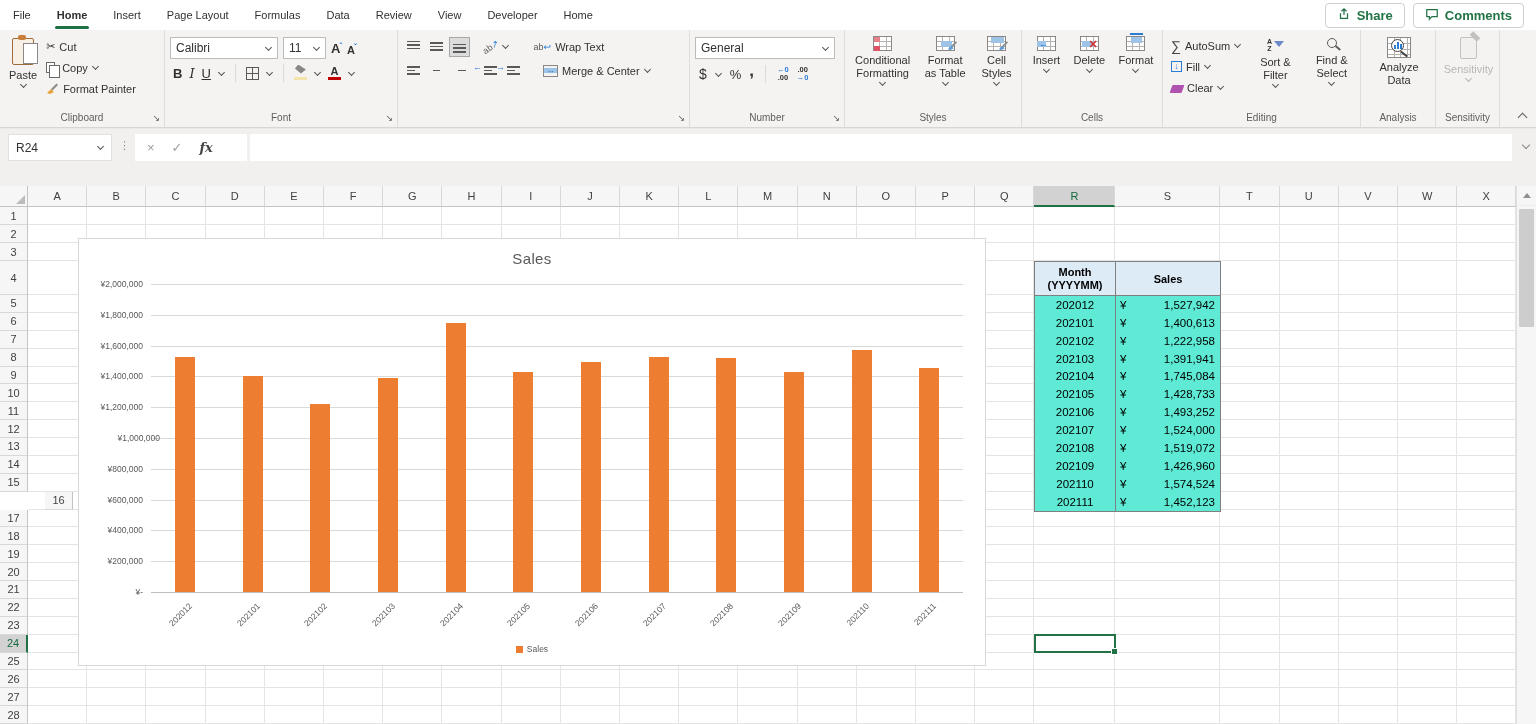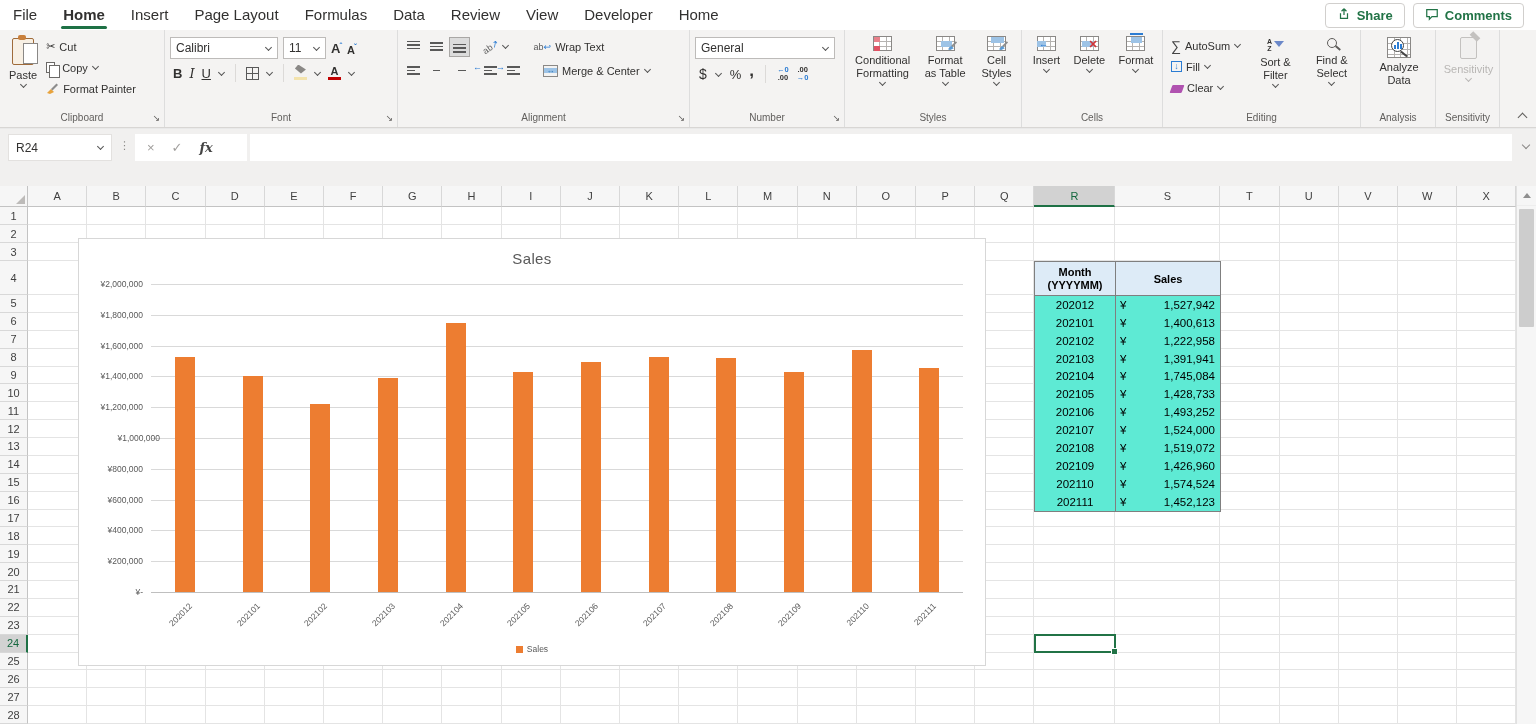--- a/index.html
+++ b/index.html
@@ -1,21 +1,21 @@
 <!DOCTYPE html>
 <html><head>
 <meta charset="utf-8">
 <style>
   * { box-sizing: border-box; margin: 0; padding: 0; }
   html,body { width:1536px; height:724px; }
   body { font-family:"Liberation Sans",sans-serif; background:#e9e9e9; position:relative; overflow:hidden; color:#323130; }
 
   
   .tabbar { position:absolute; top:0; left:0; right:0; height:30px; background:#fff; display:flex; align-items:center; }
-  .tab { padding:0 13px; font-size:15px; color:#323130; height:30px; line-height:30px; position:relative; cursor:default; white-space:nowrap; }
+  .tab { padding:0 13px; font-size:11px; color:#323130; height:30px; line-height:30px; position:relative; cursor:default; white-space:nowrap; }
   .tab.active { font-weight:bold; }
   .tab.active::after { content:""; position:absolute; left:11px; right:11px; bottom:1px; height:3px; background:#1e7145; border-radius:2px; }
   .tr-actions { margin-left:auto; display:flex; gap:8px; margin-right:12px; }
   .pillbtn { display:flex; align-items:center; gap:6px; border:1px solid #d1cfcd; background:#fff; border-radius:4px; padding:3px 11px; color:#217346; font-size:13px; font-weight:bold; }
 
   
   .ribbon { position:absolute; top:30px; left:0; right:0; height:98px; background:#f4f3f2; border-bottom:1px solid #d8d6d4; display:flex; }
   .grp { position:relative; height:100%; border-right:1px solid #ddd; display:flex; flex-direction:column; flex:none; }
   .grp-c { flex:1; display:flex; align-items:flex-start; padding:4px 3px 0 5px; gap:2px; }
   .grp-l { height:19px; display:flex; align-items:center; justify-content:center; font-size:10px; color:#605e5c; }
@@ -321,21 +321,20 @@
             </span>
           </span>
         <span style="width:12px"></span>
         <span class="sb">
             <span class="ic-merge">↔</span>
             <span>Merge &amp; Center</span>
             <span class="chev"></span>
           </span>
       </div>
     </div>
-    <div class="grp-l">Alignment</div>
     <span class="launch">↘</span>
   </div>
 
   <div class="grp" style="width:155px">
     <div class="grp-c rcol" style="gap:6px; padding-top:7px">
       <div class="combo" style="width:140px">
           <span>General</span>
           <span class="chev"></span>
         </div>
       <div class="rrow" style="gap:8px;padding-left:4px">
@@ -547,21 +546,21 @@
       <div class="rh" style="top: 126.875px; height: 17.875px;">6</div>
       <div class="rh" style="top: 144.75px; height: 17.875px;">7</div>
       <div class="rh" style="top: 162.625px; height: 17.875px;">8</div>
       <div class="rh" style="top: 180.5px; height: 17.875px;">9</div>
       <div class="rh" style="top: 198.375px; height: 17.875px;">10</div>
       <div class="rh" style="top: 216.25px; height: 17.875px;">11</div>
       <div class="rh" style="top: 234.125px; height: 17.875px;">12</div>
       <div class="rh" style="top: 252px; height: 17.875px;">13</div>
       <div class="rh" style="top: 269.875px; height: 17.875px;">14</div>
       <div class="rh" style="top: 287.75px; height: 17.875px;">15</div>
-      <div class="rh" style="top: 305.625px; height: 17.875px;">16</div>
+      <div class="rh" style="top: 305.625px; height: 17.875px; margin-left: 45px;">16</div>
       <div class="rh" style="top: 323.5px; height: 17.875px;">17</div>
       <div class="rh" style="top: 341.375px; height: 17.875px;">18</div>
       <div class="rh" style="top: 359.25px; height: 17.875px;">19</div>
       <div class="rh" style="top: 377.125px; height: 17.875px;">20</div>
       <div class="rh" style="top: 395px; height: 17.875px;">21</div>
       <div class="rh" style="top: 412.875px; height: 17.875px;">22</div>
       <div class="rh" style="top: 430.75px; height: 17.875px;">23</div>
       <div class="rh sel" style="top: 448.625px; height: 17.875px;">24</div>
       <div class="rh" style="top: 466.5px; height: 17.875px;">25</div>
       <div class="rh" style="top: 484.375px; height: 17.875px;">26</div>

